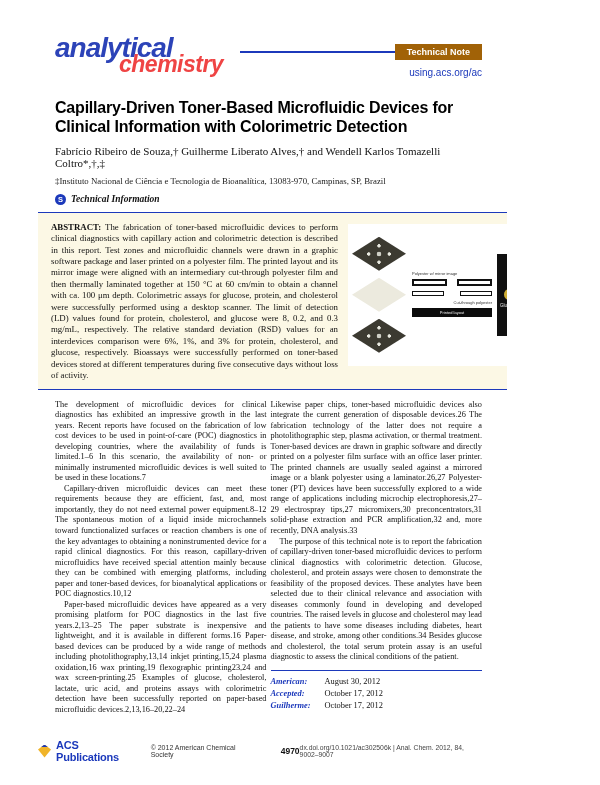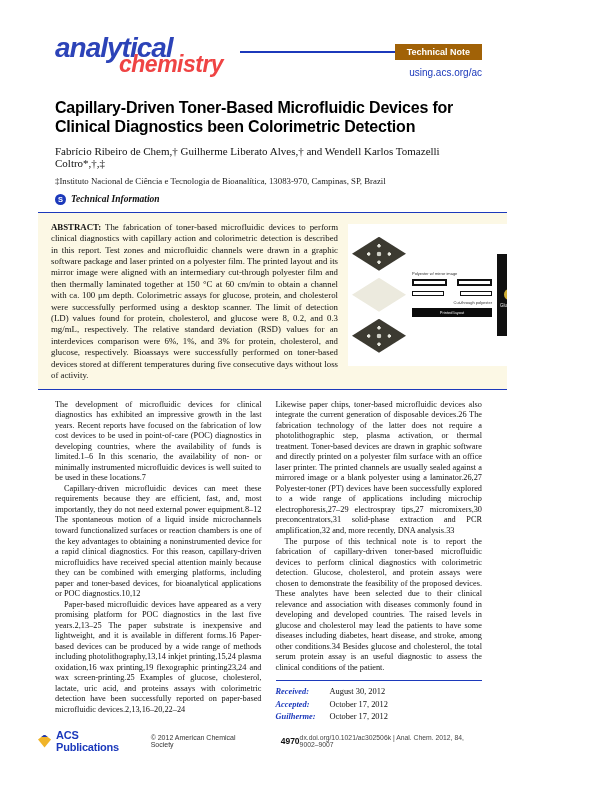--- a/index.html
+++ b/index.html
@@ -56,31 +56,31 @@
   .photo .hline{position:absolute;left:13px;right:13px;top:40px;height:2px;background:#4a4a4a;}
   .photo .vline{position:absolute;top:13px;bottom:13px;left:40px;width:2px;background:#4a4a4a;}
   .dot{position:absolute;width:11px;height:11px;border-radius:50%;}
   .dot.top{left:35px;top:9px;}  .dot.right{left:63px;top:35px;}
   .dot.left{left:7px;top:35px;} .dot.bottom{left:35px;top:61px;}
   .dot.center{left:35px;top:35px;}
   .zlabel{position:absolute;font-size:4.5px;color:#e8e8e8;white-space:nowrap;}
   .zlabel.top{left:10px;top:10px;}   .zlabel.right{left:44px;top:27px;}
   .zlabel.left{left:3px;top:49px;}   .zlabel.bottom{left:48px;top:64px;}
   
-  .body{display:flex;gap:14px;margin-top:10px;}
+  .body{display:flex;gap:4px;margin-top:10px;}
   .col{flex:1;font-size:8.3px;line-height:1.27;text-align:justify;color:#111;}
   .col p{margin:0;text-indent:9px;}
   .col p.noindent{text-indent:0;}
   
   .dates{margin-top:7px;border-top:1.5px solid #1c39bb;padding-top:5px;font-size:8.4px;}
   .drow{display:flex;line-height:1.45;}
   .dlabel{color:#1c39bb;font-weight:bold;font-style:italic;width:54px;flex:0 0 auto;}
   .dval{color:#111;}
   
-  .footer{position:absolute;left:38px;right:25px;bottom:32px;display:flex;align-items:center;
+  .footer{position:absolute;left:38px;right:25px;bottom:22px;display:flex;align-items:center;
           font-family:"Liberation Sans",sans-serif;}
   .acs-gem{width:13px;height:13px;background:#f0b429;clip-path:polygon(50% 0,100% 38%,50% 100%,0 38%);
            position:relative;flex:0 0 auto;border-top:2px solid #1c39bb;box-sizing:border-box;}
   .acs-name{color:#1c39bb;font-weight:bold;font-size:11px;margin-left:5px;letter-spacing:-0.2px;}
   .copyright{font-size:7px;color:#333;margin-left:14px;}
   .pagenum{font-weight:bold;font-size:8.5px;color:#111;margin:0 auto;padding-left:30px;}
   .doi{font-size:6.8px;color:#444;}
 </style>
 </head>
 <body>
@@ -94,22 +94,22 @@
     </div>
     <div class="hdr-right">
       <div class="rule-row">
         <div class="hrule"></div>
         <div class="badge">Technical Note</div>
       </div>
       <div class="site">using.acs.org/ac</div>
     </div>
   </div>
 
-  <div class="title">Capillary-Driven Toner-Based Microfluidic Devices for Clinical Diagnostics been Colorimetric Detection</div>
-  <div class="authors">Fabrício Ribeiro de Chem,† Guilherme Liberato Alves,† and Wendell Karlos Tomazelli Coltro*,†,‡</div>
+  <div class="title">Capillary-Driven Toner-Based Microfluidic Devices for Clinical Information with Colorimetric Detection</div>
+  <div class="authors">Fabrício Ribeiro de Souza,† Guilherme Liberato Alves,† and Wendell Karlos Tomazelli Coltro*,†,‡</div>
   <div class="affils">
     <div>‡Instituto Nacional de Ciência e Tecnologia de Bioanalítica, 13083-970, Campinas, SP, Brazil</div>
   </div>
   <div class="supp">
     <span class="supp-icon">S</span>
     <span class="supp-label">Technical Information</span>
   </div>
 
   <div class="abs-box">
     <div class="abs-fig">
@@ -155,21 +155,21 @@
     <div class="col">
       <p class="noindent">The development of microfluidic devices for clinical diagnostics has exhibited an impressive growth in the last years. Recent reports have focused on the fabrication of low cost devices to be used in point-of-care (POC) diagnostics in developing countries, where the availability of funds is limited.1–6 In this scenario, the availability of non- or minimally instrumented microfluidic devices is well suited to be used in these locations.7</p>
       <p>Capillary-driven microfluidic devices can meet these requirements because they are efficient, fast, and, most importantly, they do not need external power equipment.8–12 The spontaneous motion of a liquid inside microchannels toward functionalized surfaces or reaction chambers is one of the key advantages to obtaining a noninstrumented device for a rapid clinical diagnostics. For this reason, capillary-driven microfluidics have received special attention mainly because they can be combined with emerging platforms, including paper and toner-based devices, for bioanalytical applications or POC diagnostics.10,12</p>
       <p>Paper-based microfluidic devices have appeared as a very promising platform for POC diagnostics in the last five years.2,13–25 The paper substrate is inexpensive and lightweight, and it is available in different forms.16 Paper-based devices can be produced by a wide range of methods including photolithography,13,14 inkjet printing,15,24 plasma oxidation,16 wax printing,19 flexographic printing23,24 and wax screen-printing.25 Examples of glucose, cholesterol, lactate, uric acid, and proteins assays with colorimetric detection have been successfully reported on paper-based microfluidic devices.2,13,16–20,22–24</p>
     </div>
     <div class="col">
       <p class="noindent">Likewise paper chips, toner-based microfluidic devices also integrate the current generation of disposable devices.26 The fabrication technology of the latter does not require a photolithographic step, plasma activation, or thermal treatment. Toner-based devices are drawn in graphic software and directly printed on a polyester film surface with an office laser printer. The printed channels are usually sealed against a mirrored image or a blank polyester using a laminator.26,27 Polyester-toner (PT) devices have been successfully explored to a wide range of applications including microchip electrophoresis,27–29 electrospray tips,27 micromixers,30 preconcentrators,31 solid-phase extraction and PCR amplification,32 and, more recently, DNA analysis.33</p>
       <p>The purpose of this technical note is to report the fabrication of capillary-driven toner-based microfluidic devices to perform clinical diagnostics with colorimetric detection. Glucose, cholesterol, and protein assays were chosen to demonstrate the feasibility of the proposed devices. These analytes have been selected due to their clinical relevance and association with diseases commonly found in developing and developed countries. The raised levels in glucose and cholesterol may lead the patients to have some diseases including diabetes, heart disease, and stroke, among other conditions.34 Besides glucose and cholesterol, the total serum protein assay is an useful diagnostic to assess the clinical conditions of the patient.</p>
       <div class="dates">
         <div class="drow">
-          <span class="dlabel">Received:</span>
+          <span class="dlabel">American:</span>
           <span class="dval">August 30, 2012</span>
         </div>
         <div class="drow">
           <span class="dlabel">Accepted:</span>
           <span class="dval">October 17, 2012</span>
         </div>
         <div class="drow">
           <span class="dlabel">Guilherme:</span>
           <span class="dval">October 17, 2012</span>
         </div>

